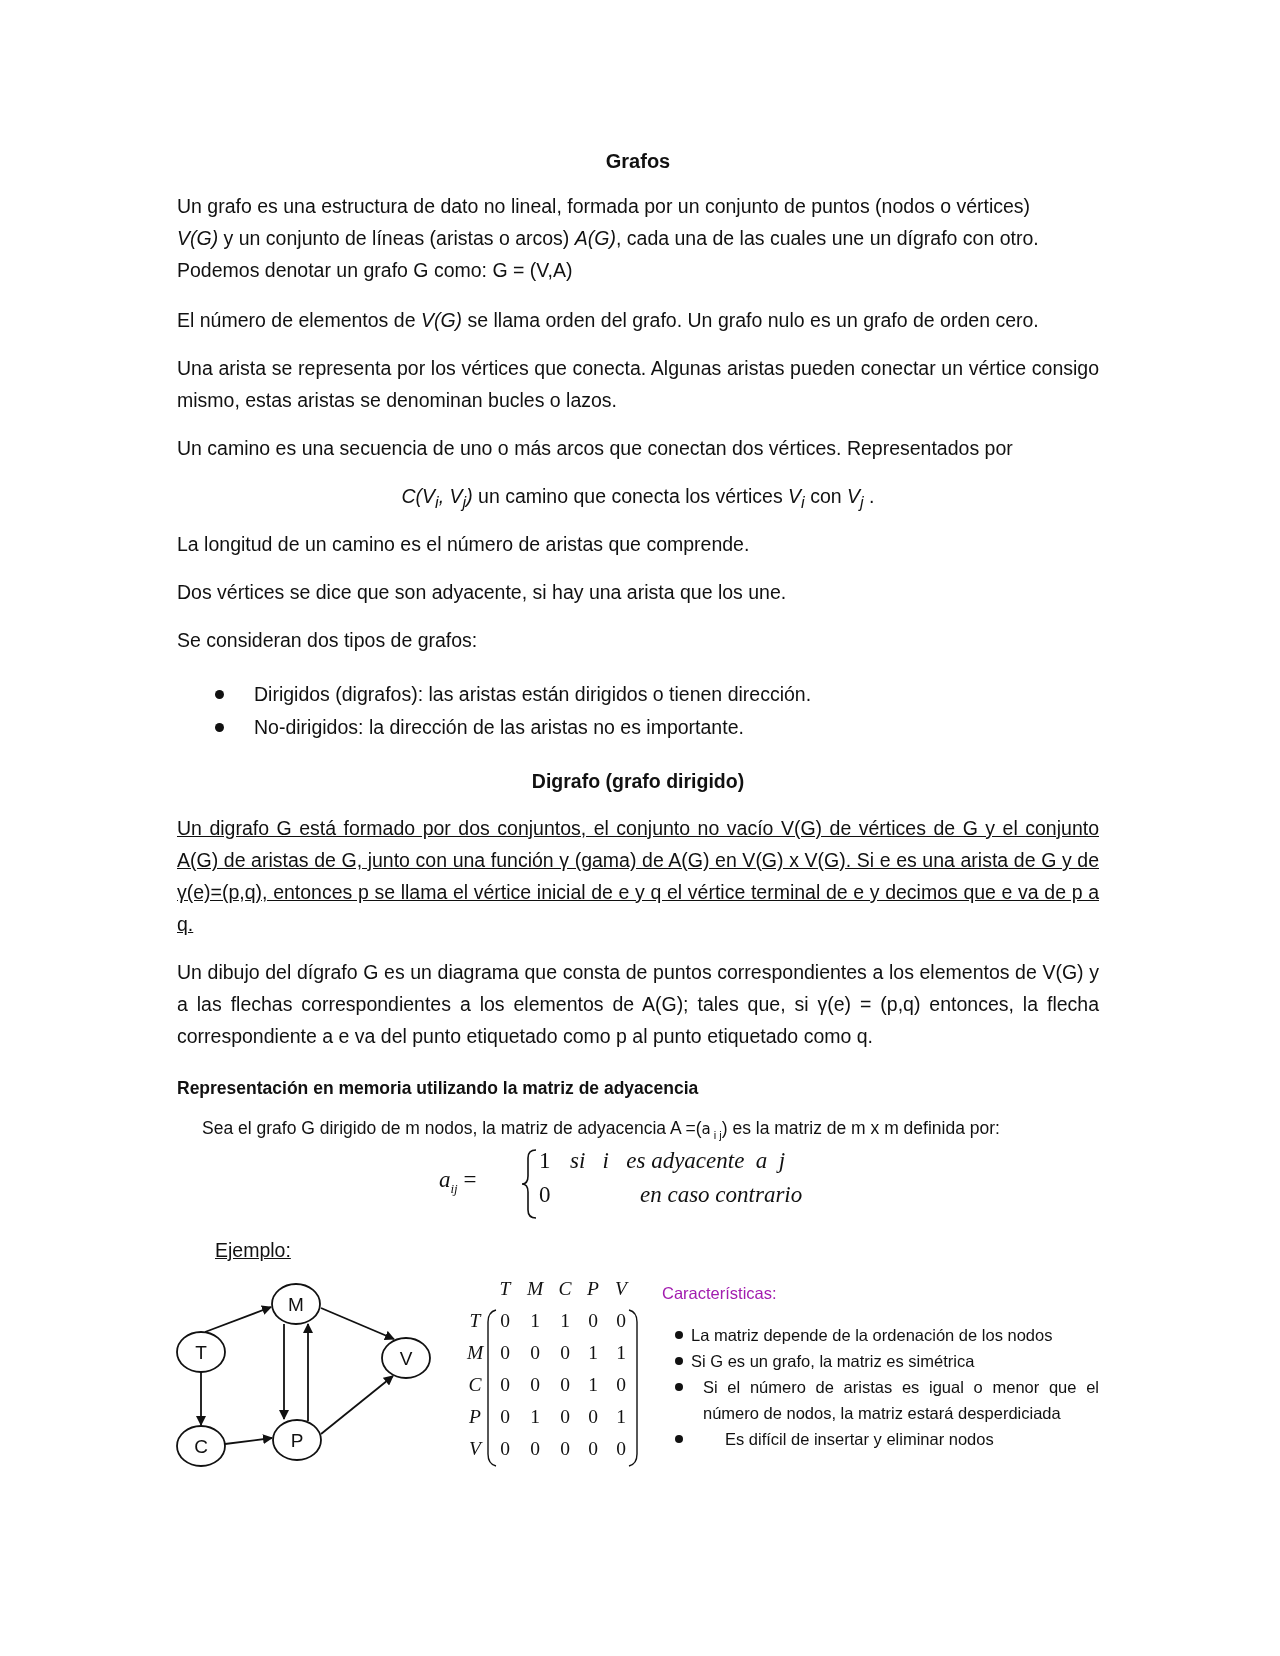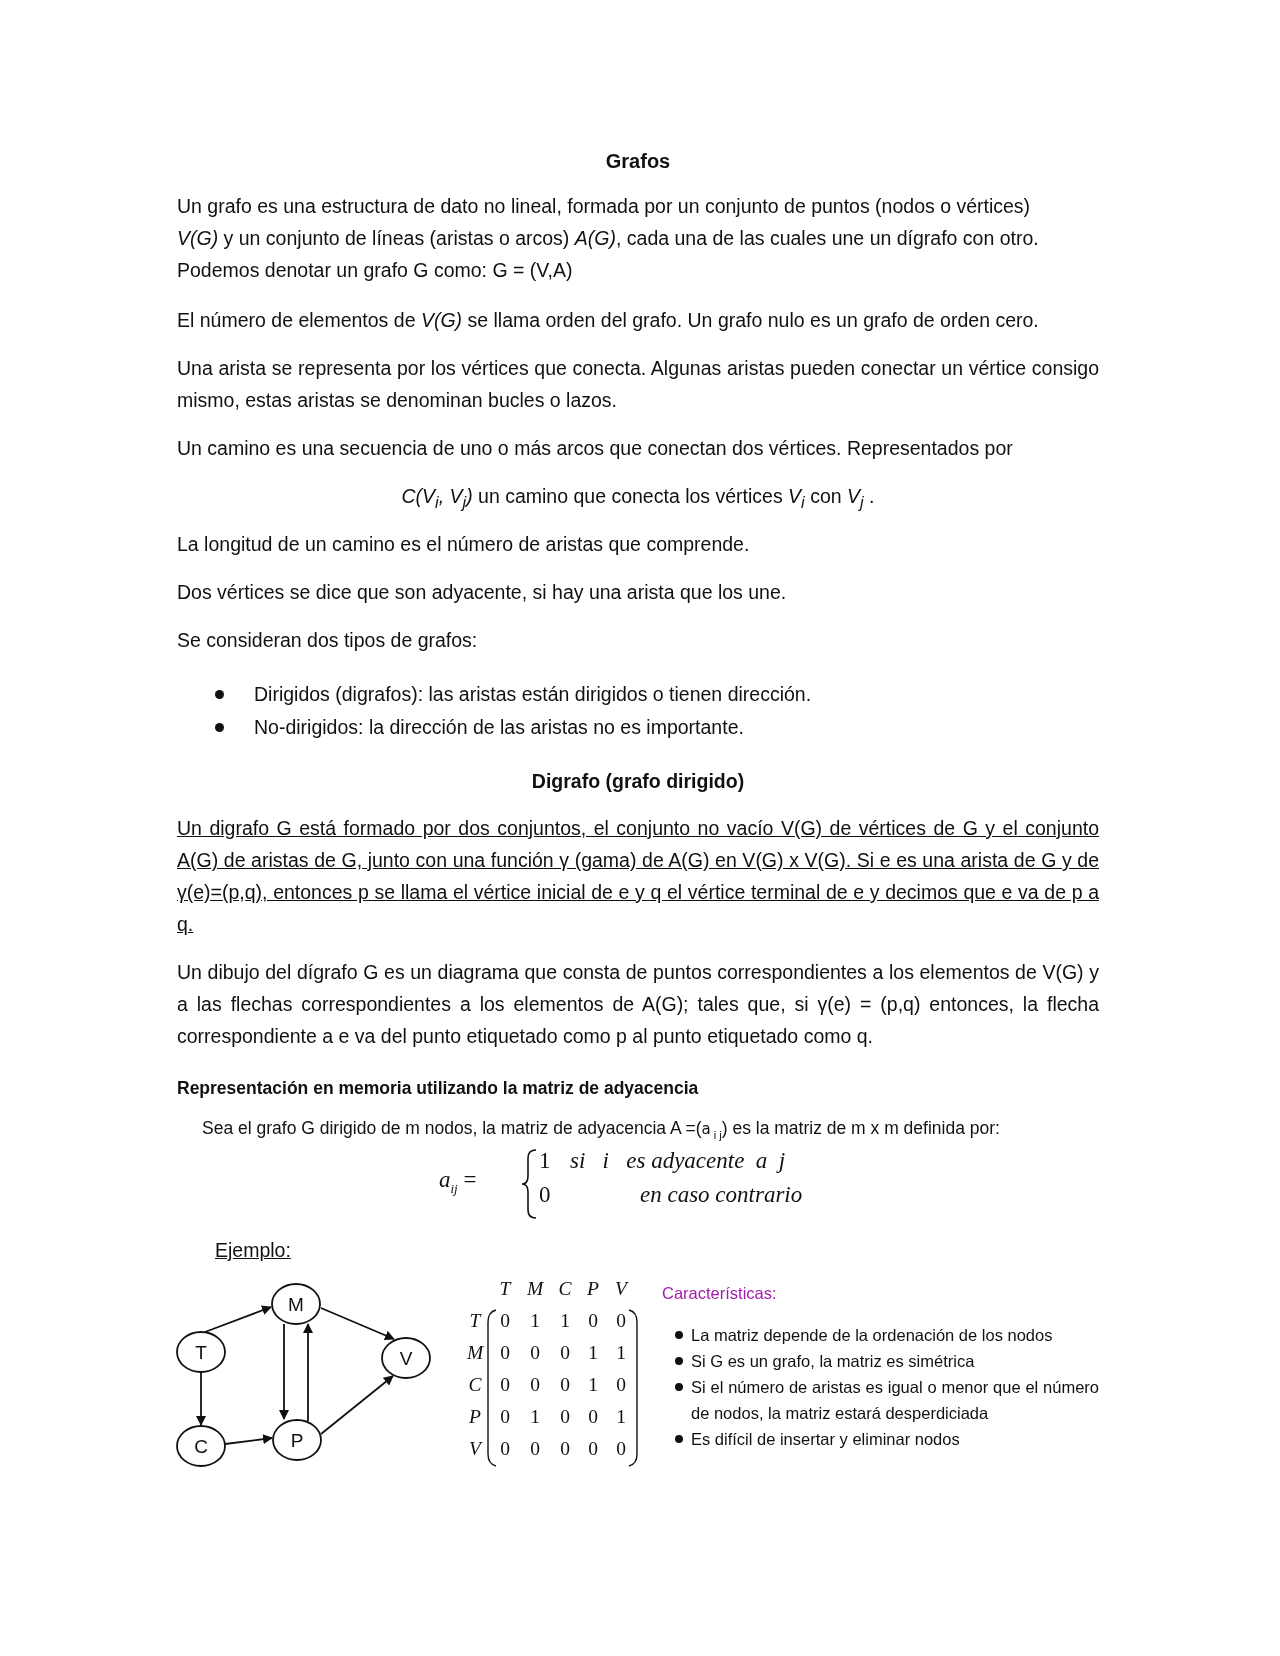--- a/index.html
+++ b/index.html
@@ -172,23 +172,23 @@
   <div class="chars" style="left:485px; top:1280px; width:437px;">
     <div style="color:#a21caf; margin-bottom:16px;">Características:</div>
     <div class="b" style="margin-left:13px;">
         <span class="dot"></span>
         <span>La matriz depende de la ordenación de los nodos</span>
       </div>
     <div class="b" style="margin-left:13px;">
         <span class="dot"></span>
         <span>Si G es un grafo, la matriz es simétrica</span>
       </div>
-    <div class="b" style="margin-left:13px; text-align:justify;">
+    <div class="b" style="margin-left:13px; text-align:justify;gap:12px;">
         <span class="dot"></span>
         <span>Si el número de aristas es igual o menor que el número de nodos, la matriz estará desperdiciada</span>
       </div>
-    <div class="b" style="margin-left:13px;">
+    <div class="b" style="margin-left:13px;gap:34px;">
         <span class="dot"></span>
         <span>Es difícil de insertar y eliminar nodos</span>
       </div>
   </div>
 
 </div>
 
 </body></html>

